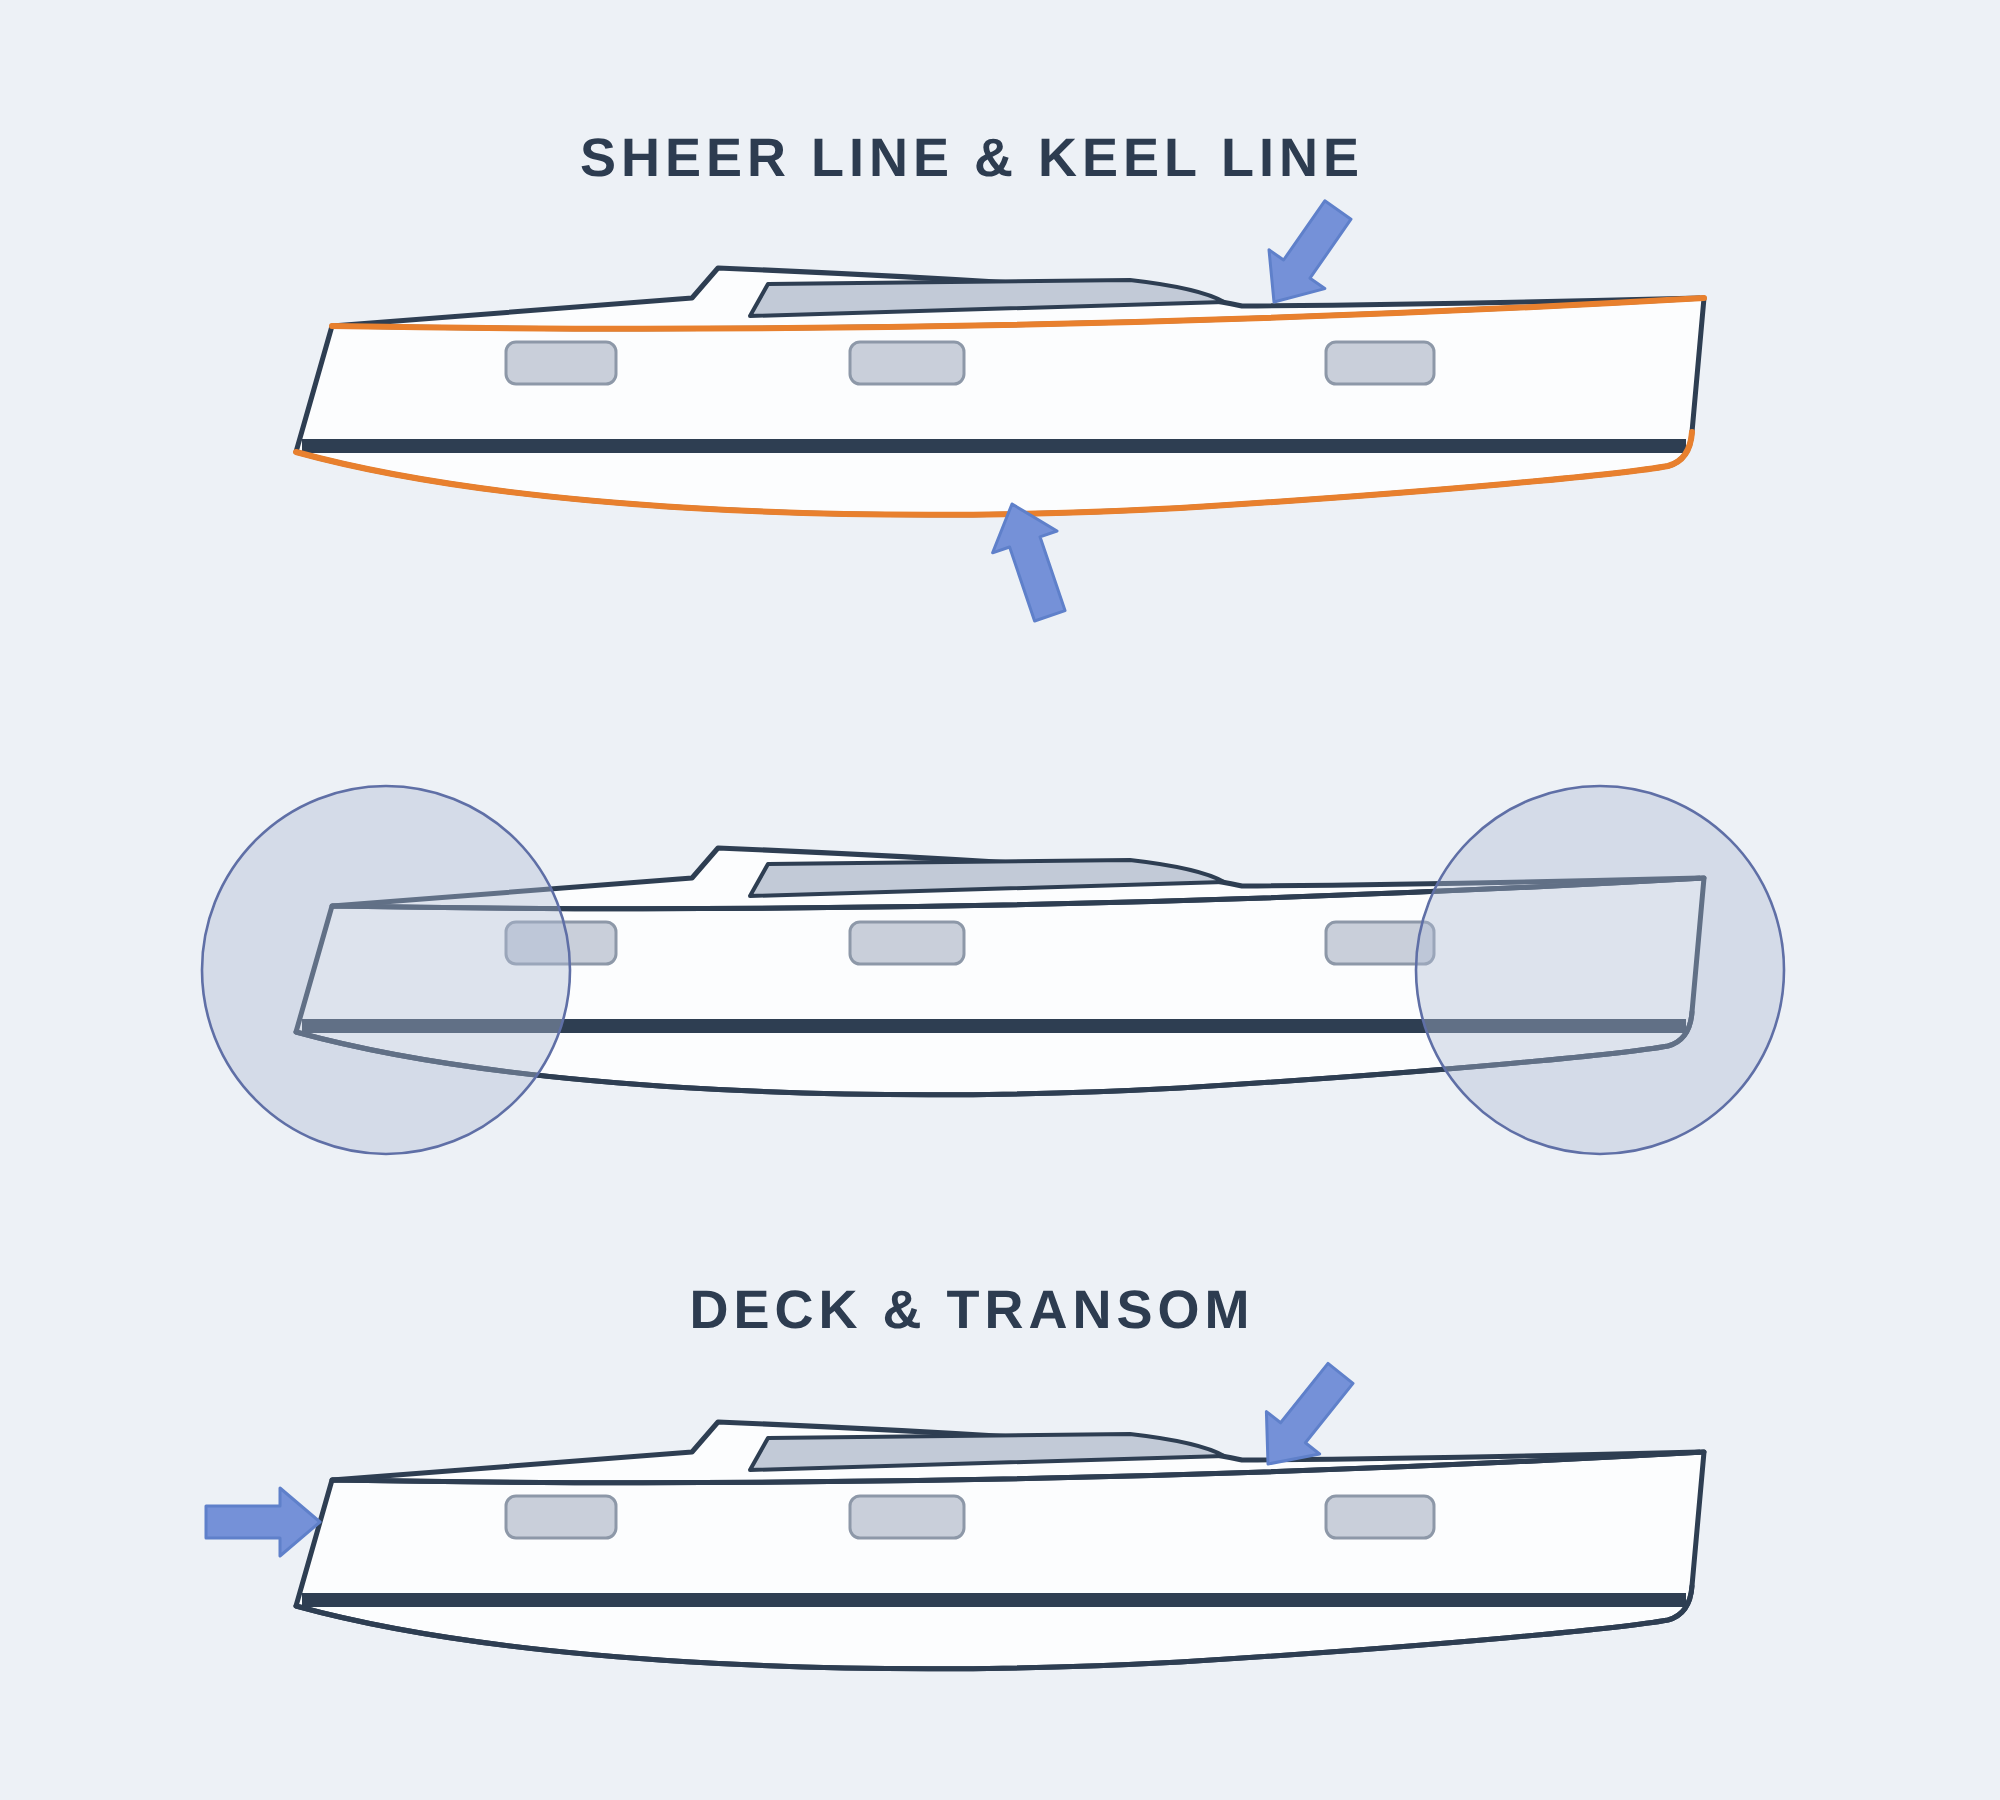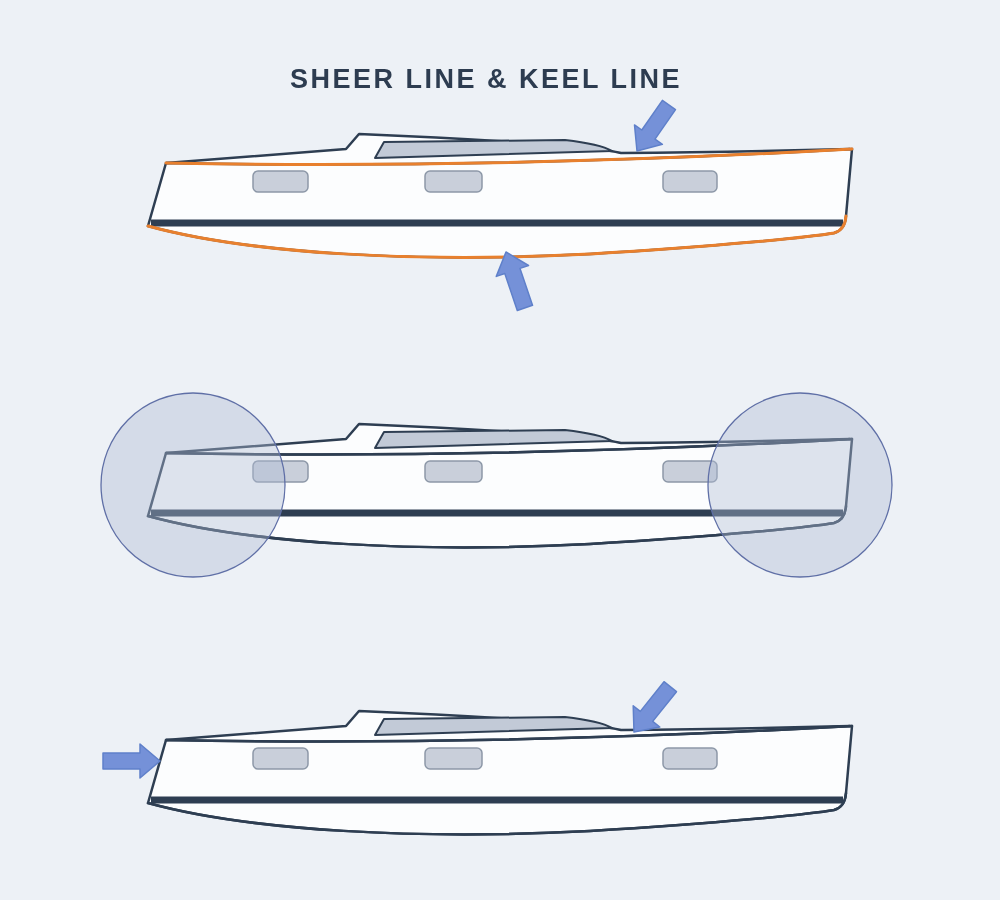--- a/index.html
+++ b/index.html
@@ -31,20 +31,21 @@
   svg#scene{position:absolute;left:0;top:0;}
 </style>
 </head>
 <body>
 
 <div class="stage">
 
   <div class="section-title" id="title-sheer-keel">SHEER LINE &amp; KEEL LINE</div>
 
 
+  <div class="section-title" id="title-deck-transom">DECK &amp; TRANSOM</div>
 
   <svg id="scene" width="1000" height="900" viewBox="0 0 1000 900">
       <g transform="translate(0,0)">
     <path d="M166,163 Q260,156 346,149 L359,134 Q480,139 588,147 Q612,151 621,153 Q730,152 850,149 L852,149 Q500,169 166,163 Z" fill="#fcfdfe" stroke="none"></path>
     <path d="M166,163 L148,226 C250,254 420,263 590,254 C720,246 812,237 834,233 Q845,230 846,216 L852,149 Q500,169 166,163 Z" fill="#fcfdfe" stroke="#2e3e52" stroke-width="2.5" stroke-linejoin="round"></path>
     <path d="M151,223 L843,223" fill="none" stroke="#2e3e52" stroke-width="7"></path>
     <rect x="253" y="171" width="55" height="21" rx="5" fill="#c9cfda" stroke="#8d98a8" stroke-width="1.5"></rect>
         <rect x="425" y="171" width="57" height="21" rx="5" fill="#c9cfda" stroke="#8d98a8" stroke-width="1.5"></rect>
         <rect x="663" y="171" width="54" height="21" rx="5" fill="#c9cfda" stroke="#8d98a8" stroke-width="1.5"></rect>
     <path d="M166,163 Q260,156 346,149 L359,134 Q480,139 588,147 Q612,151 621,153 Q730,152 850,149" fill="none" stroke="#2e3e52" stroke-width="2.5" stroke-linejoin="round"></path>

